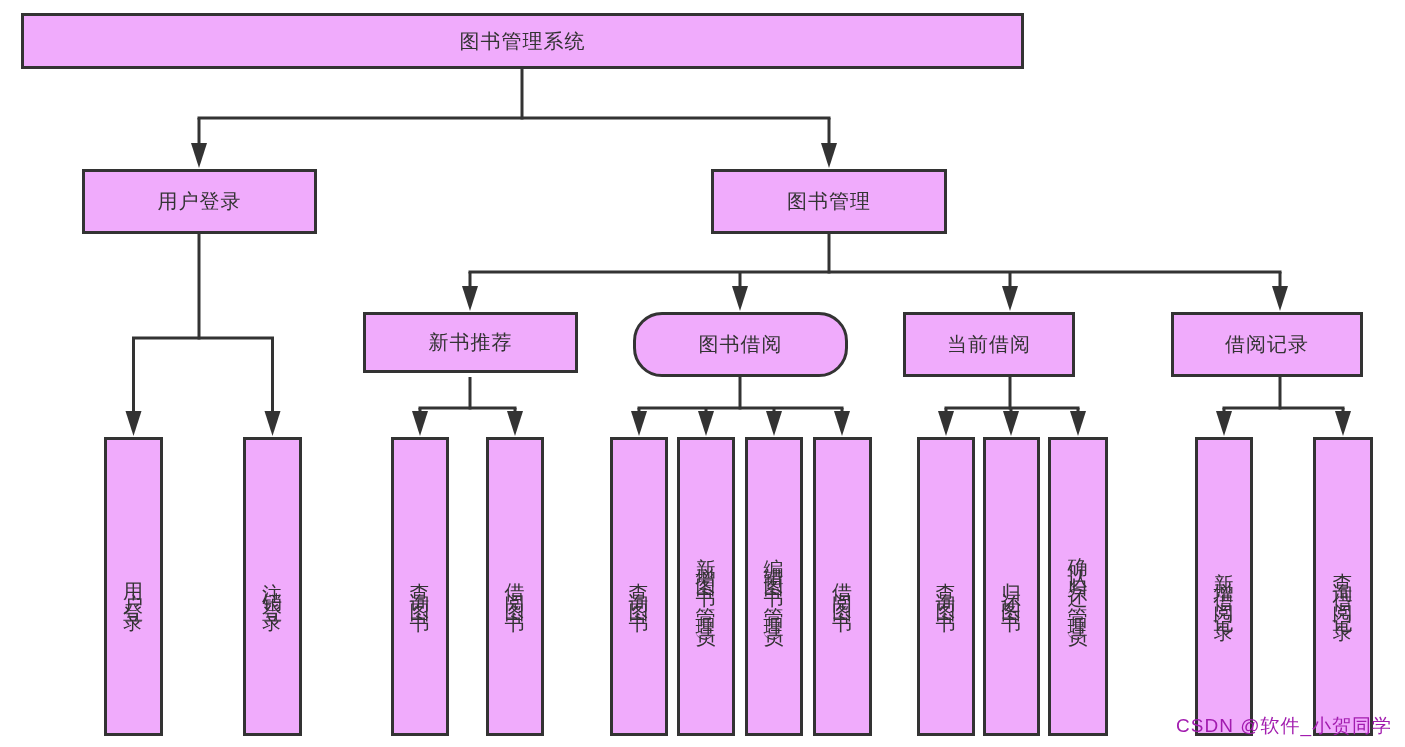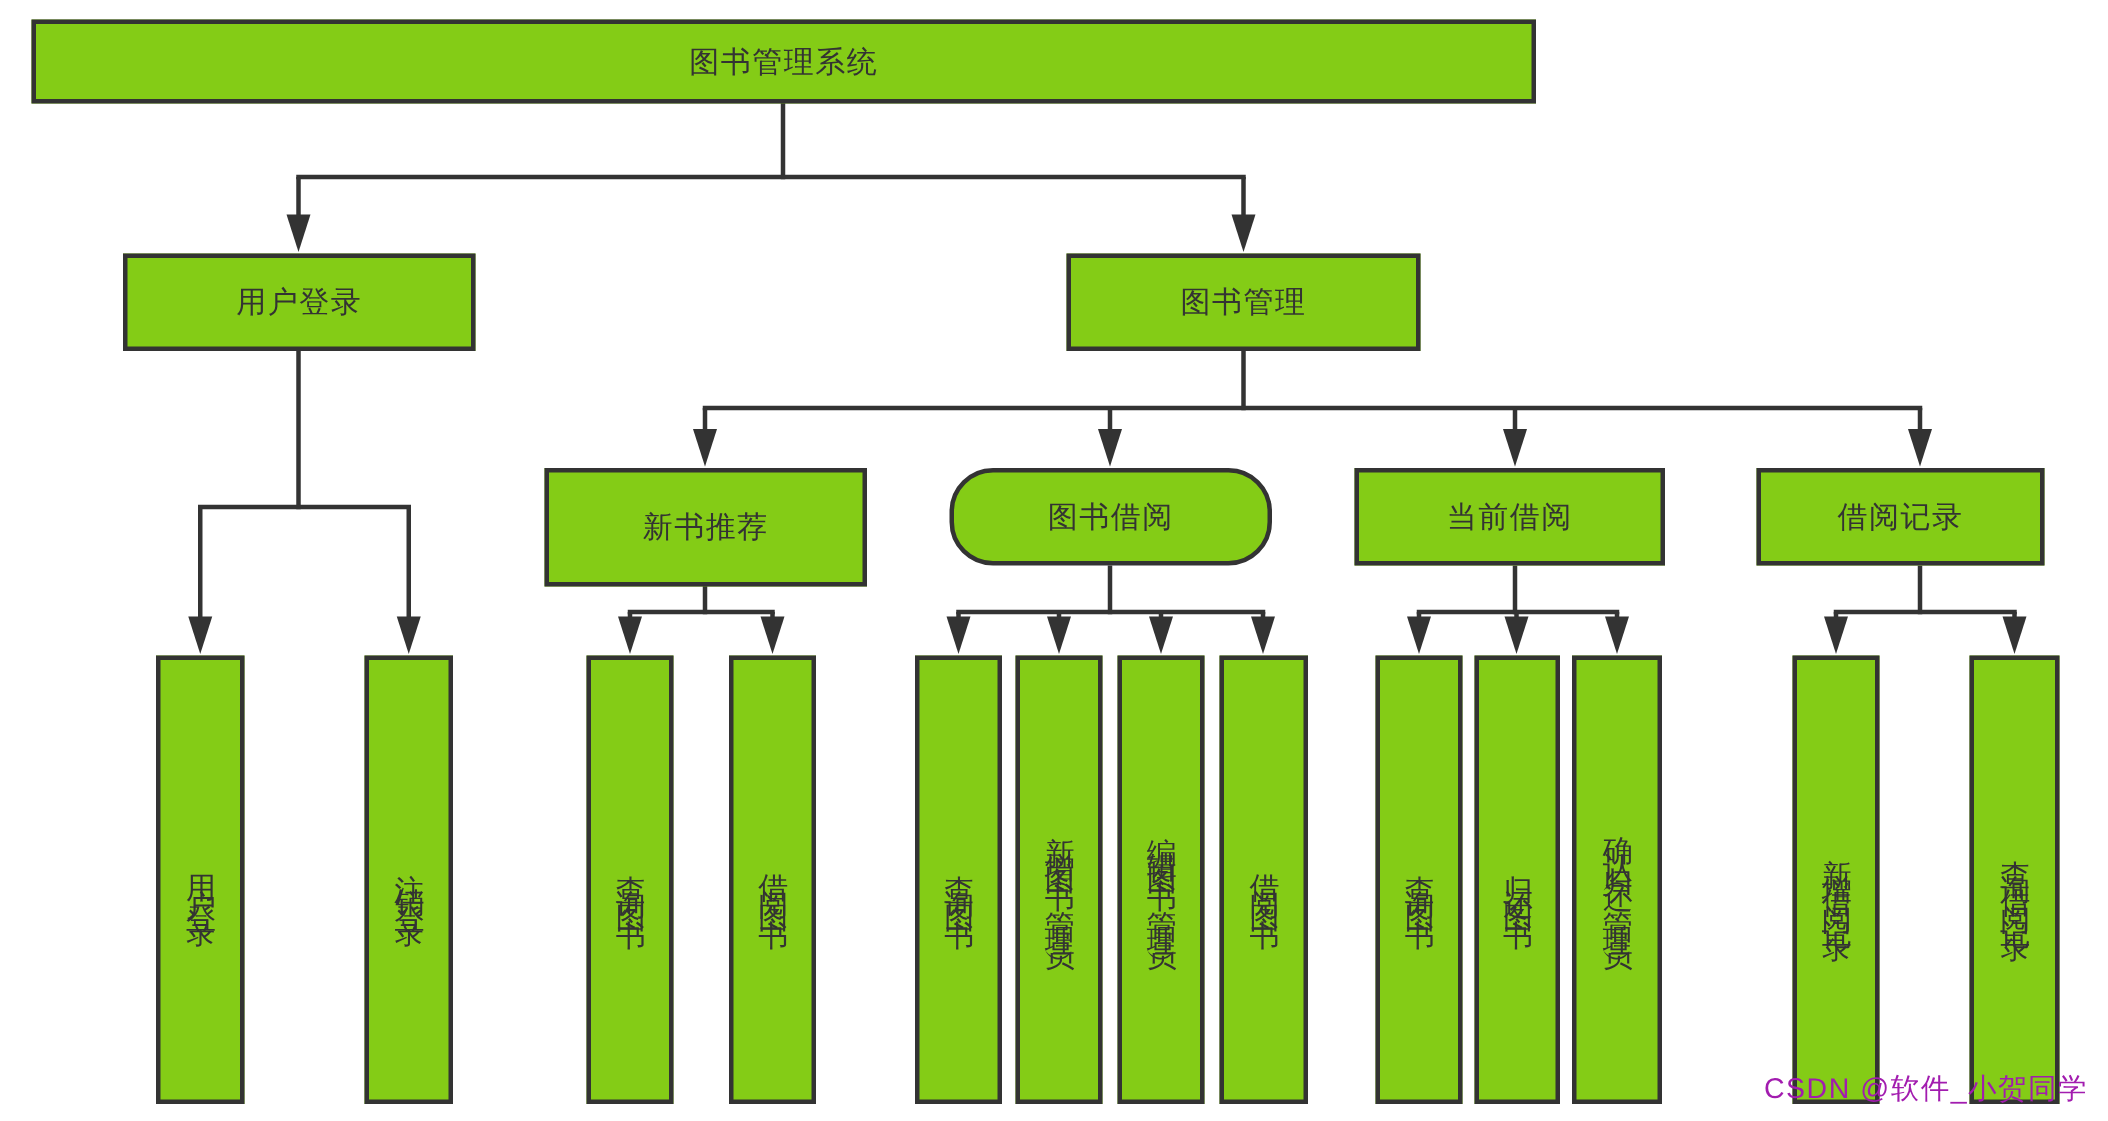--- a/index.html
+++ b/index.html
@@ -16,21 +16,21 @@
     left: 0; top: 0;
     width: 1405px; height: 747px;
     pointer-events: none;
   }
   #connectors line { stroke: #333333; stroke-width: 3; }
   #connectors polygon { fill: #333333; }
   .node {
     position: absolute;
     box-sizing: border-box;
     border: 3px solid #333333;
-    background: #84cc16;
+    background: #f0abfc;
     display: flex;
     align-items: center;
     justify-content: center;
     color: #333333;
     font-size: 20px;
     letter-spacing: 1px;
   }
   .node .label { white-space: nowrap; }
   .leaf .label {
     writing-mode: vertical-rl;
@@ -134,27 +134,27 @@
     <span class="label">图书管理系统</span>
   </div>
 
   <div class="node" style="left:82px; top:169px; width:235px; height:65px;">
     <span class="label">用户登录</span>
   </div>
   <div class="node" style="left:711px; top:169px; width:236px; height:65px;">
     <span class="label">图书管理</span>
   </div>
 
-  <div class="node" style="left:363px; top:312px; width:215px; height:79px;">
+  <div class="node" style="left:363px; top:312px; width:215px; height:61px;">
     <span class="label">新书推荐</span>
   </div>
   <div class="node" style="left:633px; top:312px; width:215px; height:65px;border-radius:29px;">
     <span class="label">图书借阅</span>
   </div>
-  <div class="node" style="left:903px; top:312px; width:207px; height:65px;">
+  <div class="node" style="left:903px; top:312px; width:172px; height:65px;">
     <span class="label">当前借阅</span>
   </div>
   <div class="node" style="left:1171px; top:312px; width:192px; height:65px;">
     <span class="label">借阅记录</span>
   </div>
 
   <div class="node leaf" style="left:104px; top:437px; width:59px; height:299px;">
     <span class="label">用户登录</span>
   </div>
   <div class="node leaf" style="left:243px; top:437px; width:59px; height:299px;">

